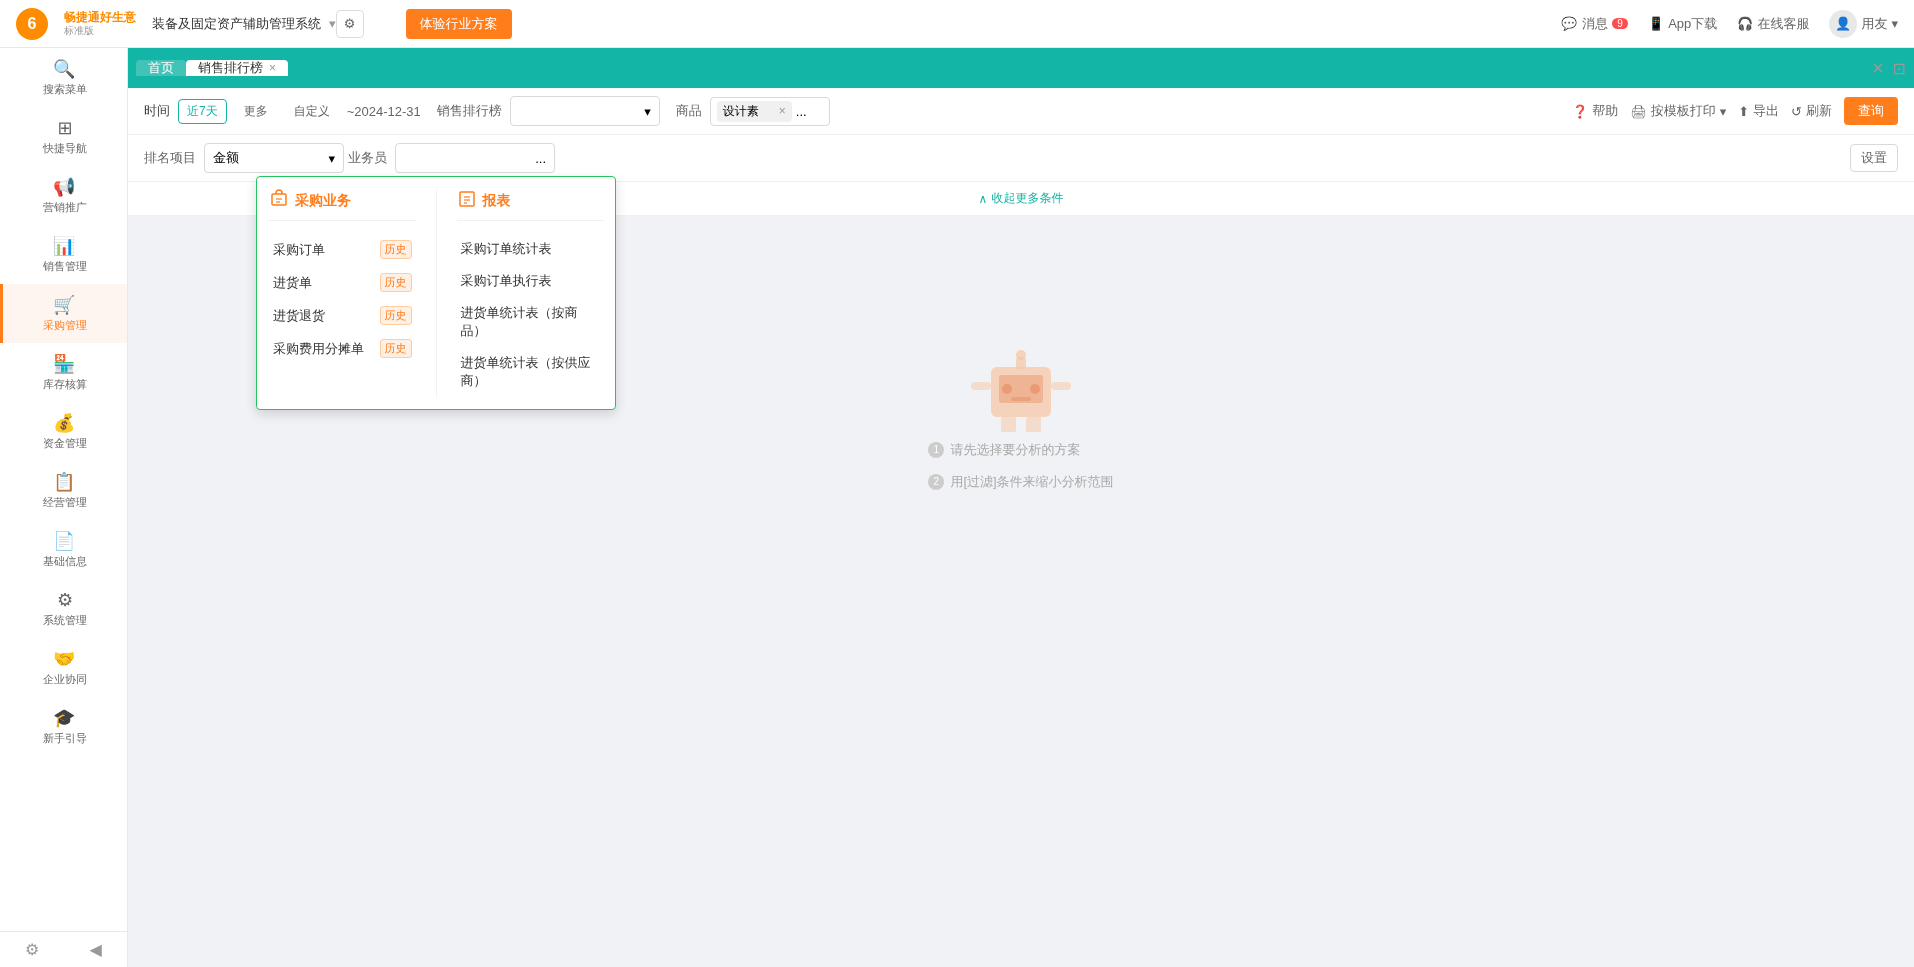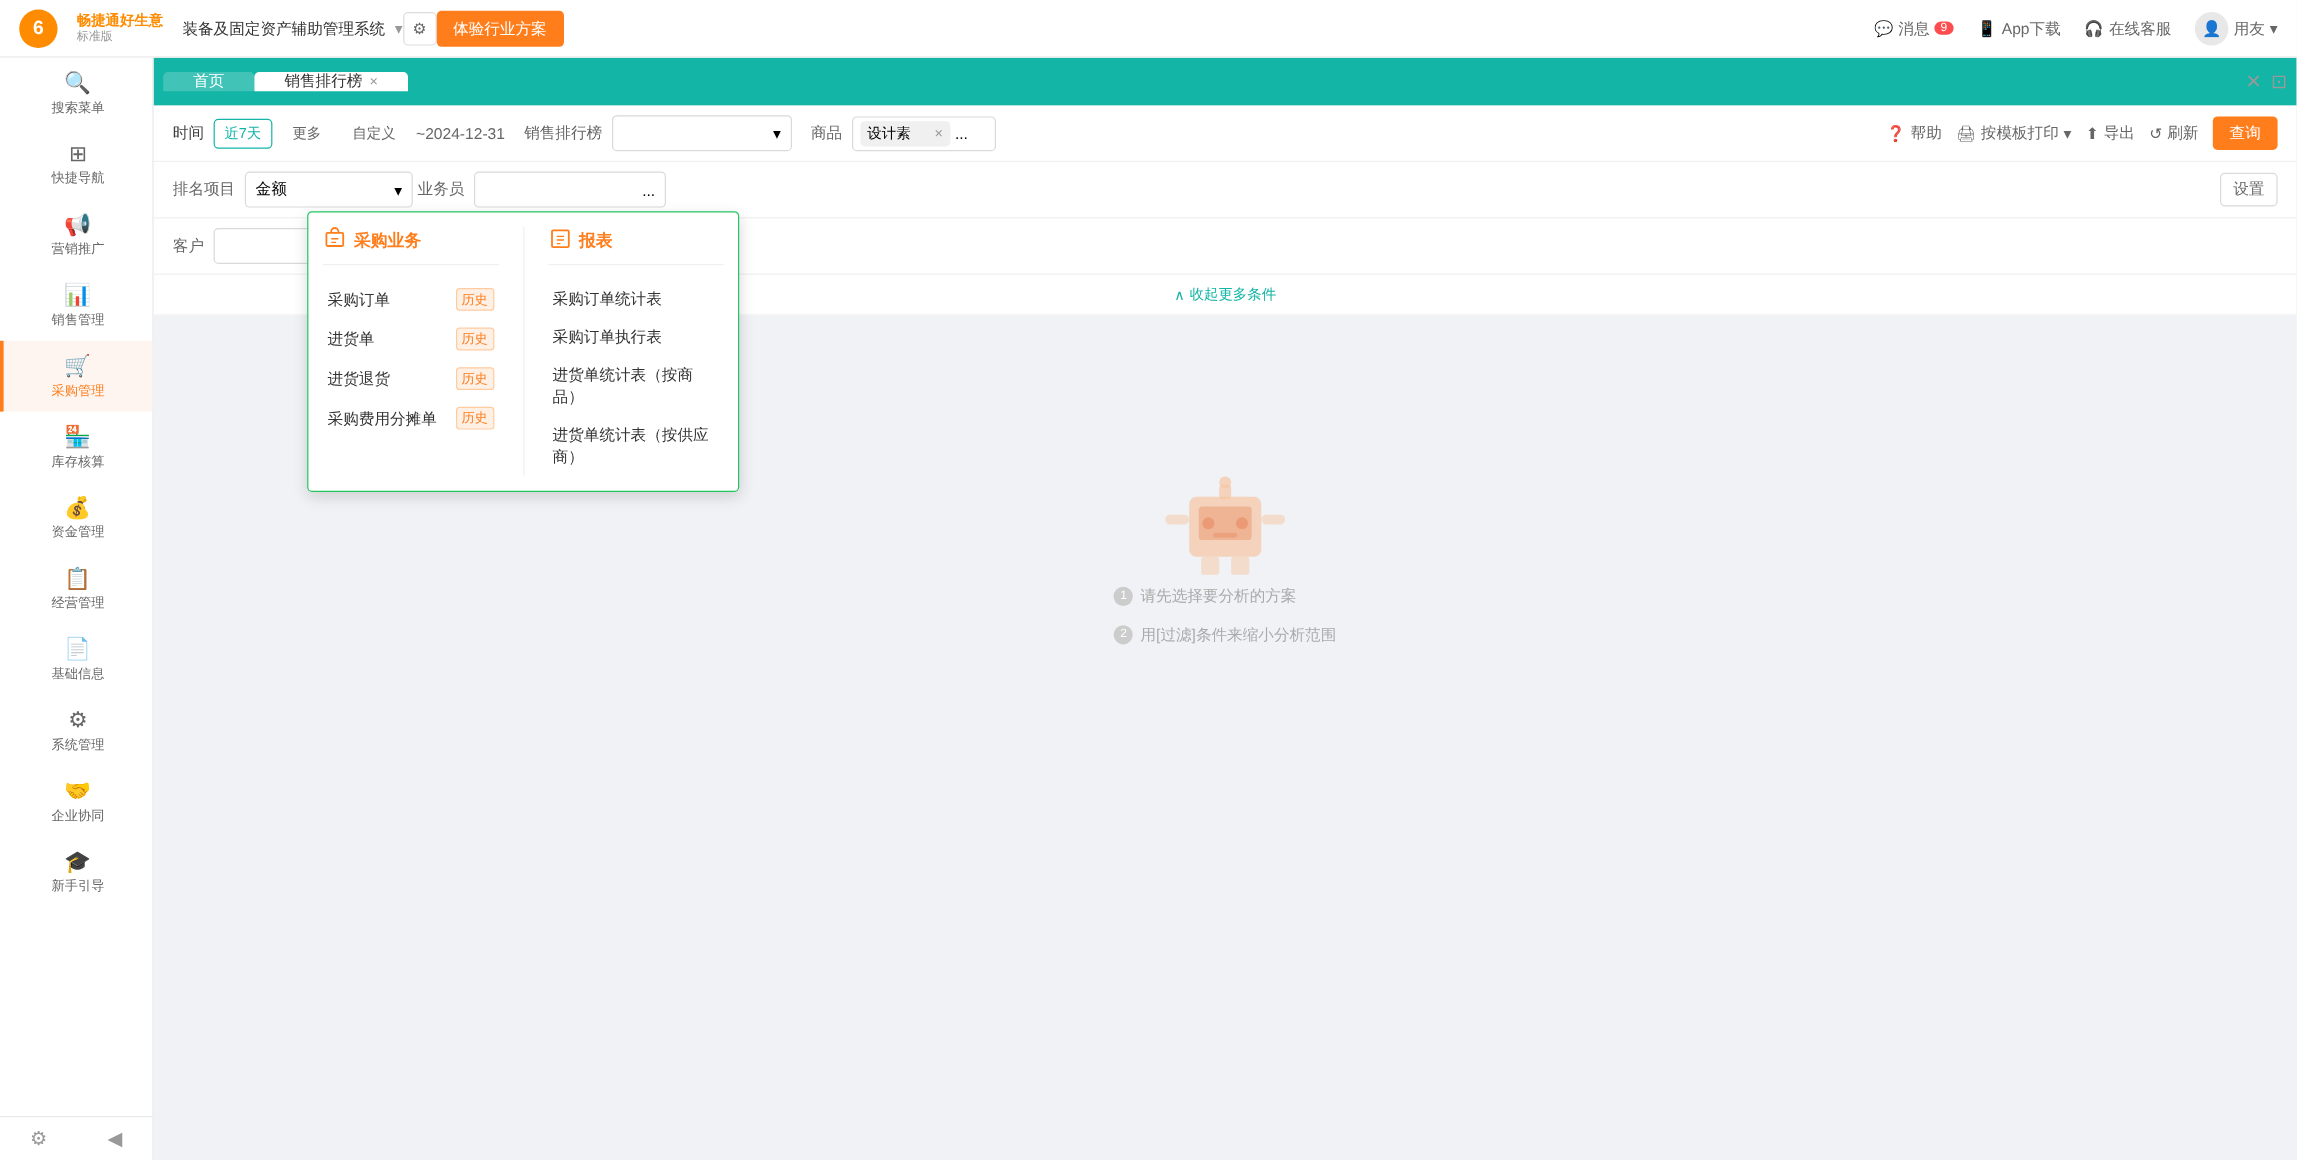--- a/index.html
+++ b/index.html
@@ -14,34 +14,34 @@
     .tab-bar { height: 40px; background: #13b5a6; display: flex; align-items: center; padding: 0 8px; flex-shrink: 0; }
     .main-content { flex: 1; background: #f0f2f5; padding: 0; overflow: hidden; position: relative; }
 
     
     .logo-area { display: flex; flex-direction: column; align-items: center; margin-right: 16px; }
     .logo-icon { width: 32px; height: 32px; background: #ff8c00; border-radius: 50%; display: flex; align-items: center; justify-content: center; color: #fff; font-size: 16px; font-weight: bold; }
     .system-title { font-size: 13px; color: #333; margin-right: 8px; }
     .system-title-area { display: flex; align-items: center; gap: 0; }
     .title-dropdown { color: #999; cursor: pointer; }
     .gear-btn { width: 28px; height: 28px; border: 1px solid #ddd; border-radius: 4px; display: flex; align-items: center; justify-content: center; cursor: pointer; color: #666; }
-    .industry-btn { background: #ff7d1a; color: #fff; border: none; border-radius: 4px; padding: 6px 14px; cursor: pointer; font-size: 13px; }
+    .industry-btn { background: #ff7d1a; color: #fff; border: none; border-radius: 4px; padding: 6px 14px; cursor: pointer; font-size: 13px; margin-left: 42px; }
     .top-right { margin-left: auto; display: flex; align-items: center; gap: 20px; }
     .top-right-item { display: flex; align-items: center; gap: 4px; color: #666; cursor: pointer; font-size: 13px; }
     .badge { background: #ff4d4f; color: #fff; border-radius: 8px; font-size: 10px; padding: 0 4px; min-width: 16px; text-align: center; }
     .user-avatar { width: 28px; height: 28px; background: #e8e8e8; border-radius: 50%; display: flex; align-items: center; justify-content: center; color: #999; }
     .sidebar-item { display: flex; flex-direction: column; align-items: center; padding: 10px 0; cursor: pointer; color: #666; border-left: 3px solid transparent; }
     .sidebar-item.active { background: #fff5f0; color: #ff7d1a; border-left: 3px solid #ff7d1a; }
     .sidebar-item-icon { font-size: 18px; margin-bottom: 2px; }
     .sidebar-item-label { font-size: 11px; }
     .sidebar-bottom { margin-top: auto; border-top: 1px solid #e8e8e8; display: flex; align-items: center; justify-content: space-around; padding: 8px 0; }
     .sidebar-bottom-btn { color: #999; cursor: pointer; font-size: 16px; }
 
     
-    .tab { height: 16px; padding: 0 25px; border-radius: 4px 4px 0 0; display: flex; align-items: center; gap: 6px; cursor: pointer; font-size: 13px; }
+    .tab { height: 16px; padding: 0 12px; border-radius: 4px 4px 0 0; display: flex; align-items: center; gap: 6px; cursor: pointer; font-size: 13px; }
     .tab.home { background: rgba(255,255,255,0.2); color: #fff; }
     .tab.active { background: #fff; color: #333; }
     .tab-close { color: #999; font-size: 12px; }
     .filter-select { border: 1px solid #d9d9d9; border-radius: 4px; padding: 4px 8px; font-size: 13px; height: 30px; min-width: 120px; display: flex; align-items: center; justify-content: space-between; cursor: pointer; }
     .filter-tag { background: #f0f0f0; border-radius: 4px; padding: 2px 6px; font-size: 12px; display: flex; align-items: center; gap: 20px; }
     .tag-close { color: #999; cursor: pointer; }
     .time-pills { display: flex; gap: 8px; }
     .time-pill { padding: 3px 8px; border-radius: 4px; font-size: 12px; cursor: pointer; color: #666; border: 1px solid transparent; }
     .time-pill.active { color: #13b5a6; border-color: #13b5a6; }
     .collapse-btn { color: #13b5a6; font-size: 12px; cursor: pointer; display: flex; align-items: center; gap: 4px; }
@@ -246,29 +246,20 @@
               <div class="filter-select" style="min-width:160px;">
                 <span style="color:#ccc;"></span>
                 <span>...</span>
               </div>
             </div>
             <div style="margin-left:auto;">
               <button class="toolbar-btn secondary">设置</button>
             </div>
           </div>
 
-          <div style="display:flex;align-items:center;padding:8px 16px;gap:16px;border-bottom:1px solid #f0f0f0;">
-            <div style="display:flex;align-items:center;gap:8px;">
-              <span style="color:#666;font-size:13px;">客户</span>
-              <div class="filter-select" style="min-width:240px;">
-                <span style="color:#ccc;"></span>
-                <span>...</span>
-              </div>
-            </div>
-          </div>
 
           <div style="display:flex;align-items:center;justify-content:center;padding:8px 16px;border-bottom:1px solid #f0f0f0;">
             <span class="collapse-btn">
               <span>∧</span>
               <span>收起更多条件</span>
             </span>
           </div>
         </div>
 
         <div class="empty-state">

